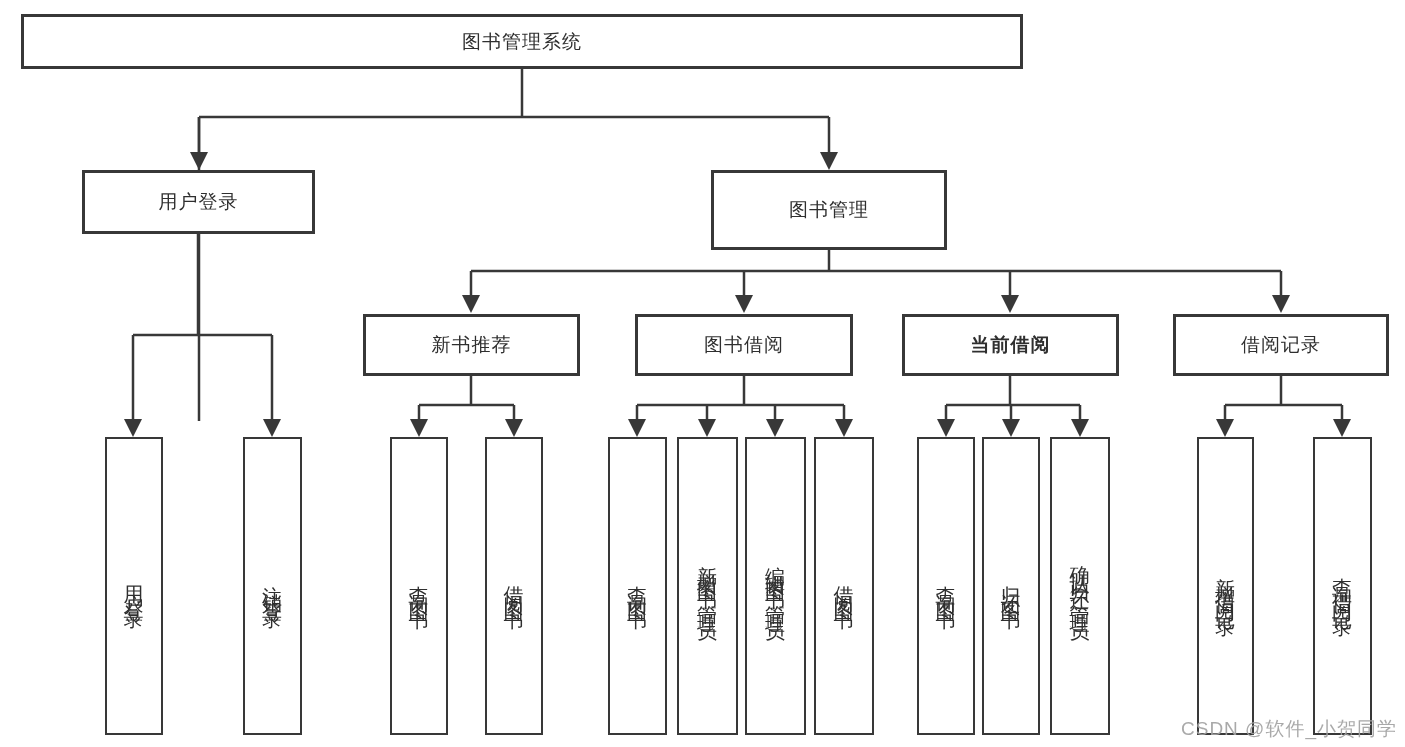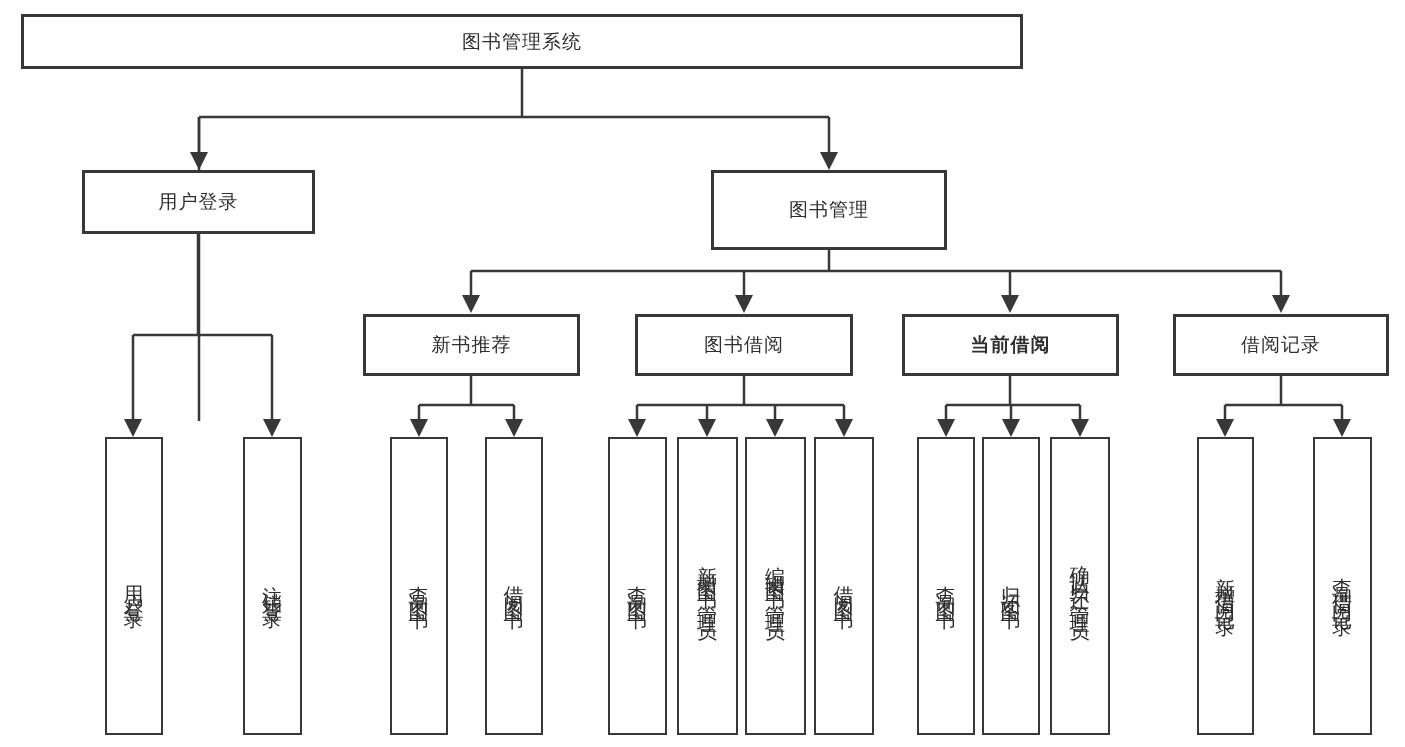--- a/index.html
+++ b/index.html
@@ -167,14 +167,15 @@
     <span class="vtext">确认归还（管理员）</span>
   </div>
 
   <div class="box leaf" style="left:1197px;width:57px;">
     <span class="vtext">新增借阅记录</span>
   </div>
   <div class="box leaf" style="left:1313px;width:59px;">
     <span class="vtext">查询借阅记录</span>
   </div>
 
+  <div class="watermark">CSDN @软件_小贺同学</div>
 
 </div>
 
 </body></html>

